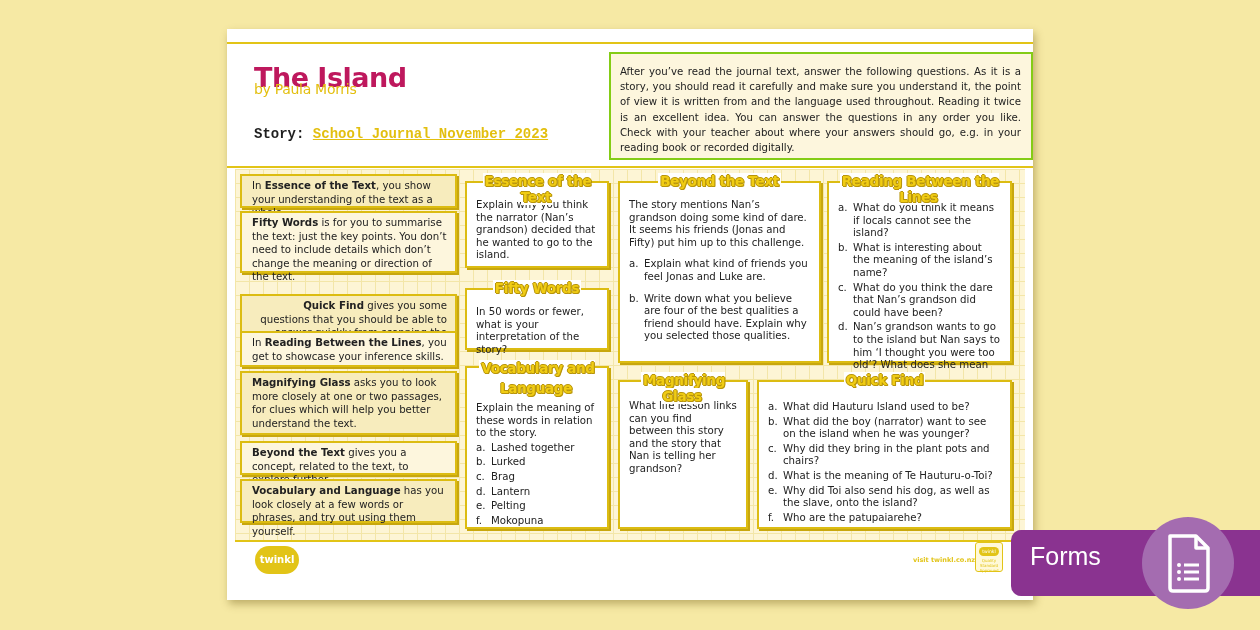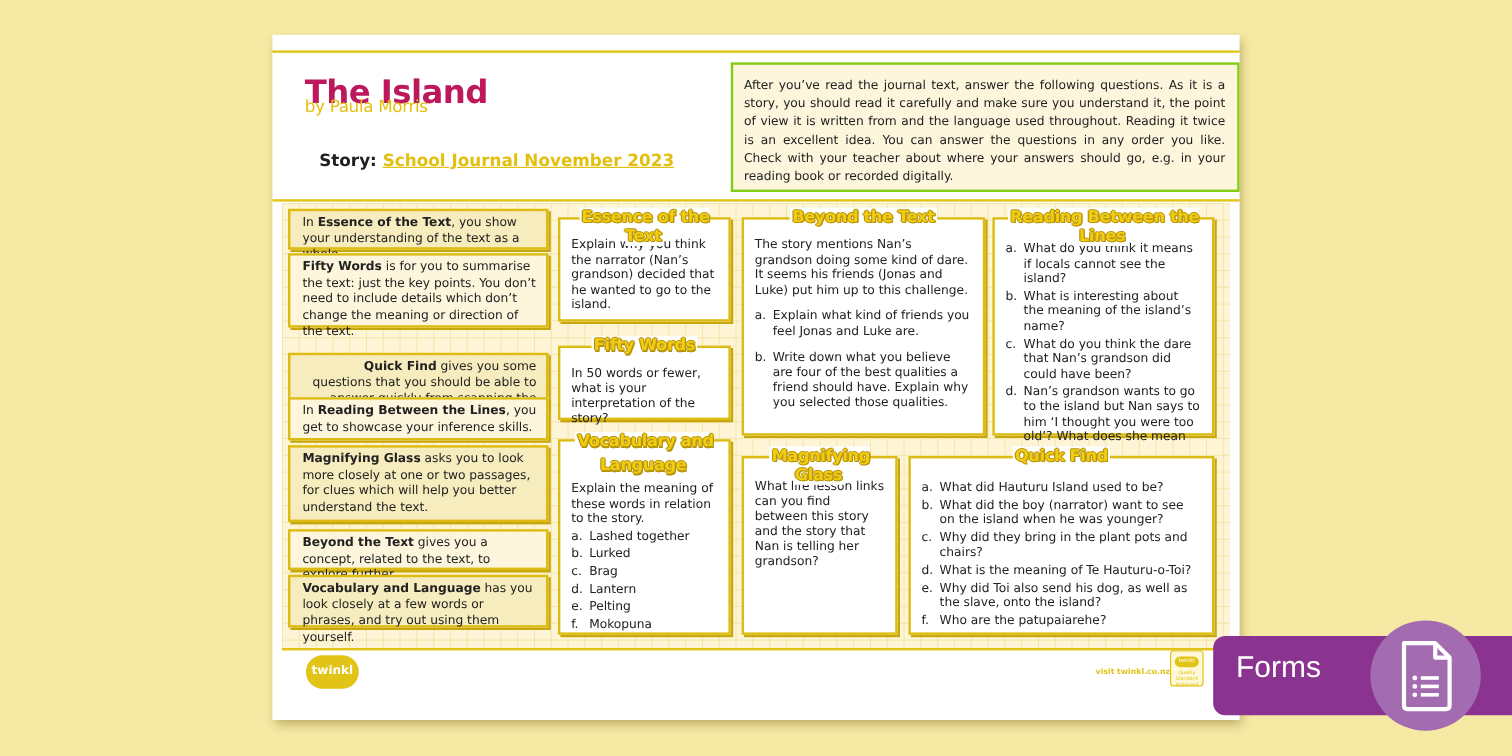--- a/index.html
+++ b/index.html
@@ -18,22 +18,22 @@
   .title {
     position: absolute; left: 27px; top: 33px;
     font-family: "DejaVu Sans", sans-serif; font-weight: bold;
     font-size: 27px; color: #be185d; letter-spacing: -0.5px;
   }
   .author {
     position: absolute; left: 27px; top: 52px;
     font-weight: normal; font-size: 14px; color: #e3bf0f; letter-spacing: -0.3px;
   }
   .story {
-    position: absolute; left: 39px; top: 97px;
-    font-weight: bold; font-size: 14px; color: #1f1f1f;
+    position: absolute; left: 27px; top: 97px;
+    font-weight: bold; font-size: 14px; color: #1f1f1f; font-family: Liberation Mono, monospace;
   }
   .story a { color: #e3bf0f; text-decoration: underline; }
   .intro {
     position: absolute; left: 382px; top: 23px; width: 424px; height: 108px;
     background: #fdf6dd; border: 2px solid #84cc16;
     font-size: 10.2px; line-height: 15.2px; color: #222;
     padding: 10px 10px 0 9px; text-align: justify;
   }
   .grid-area {
     position: absolute; left: 8px; top: 140px; width: 790px; height: 373px;
@@ -169,21 +169,21 @@
         </li>
       <li>
           <span class="mk">f.</span>
           <span>Mokopuna</span>
         </li>
     </ul>
   </div>
 
   <div class="box" style="left:391px;top:152px;width:203px;height:182px;">
     <div class="box-title"><span>Beyond the Text</span></div>
-    <div>The story mentions Nan’s grandson doing some kind of dare. It seems his friends (Jonas and Luke) put him up to this challenge.</div>
+    <div>The story mentions Nan’s grandson doing some kind of dare. It seems his friends (Jonas and Fifty) put him up to this challenge.</div>
     <ul class="olist spaced" style="margin-top:9px;">
       <li>
           <span class="mk">a.</span>
           <span>Explain what kind of friends you feel Jonas and Luke are.</span>
         </li>
       <li>
           <span class="mk">b.</span>
           <span>Write down what you believe are four of the best qualities a friend should have. Explain why you selected those qualities.</span>
         </li>
     </ul>

